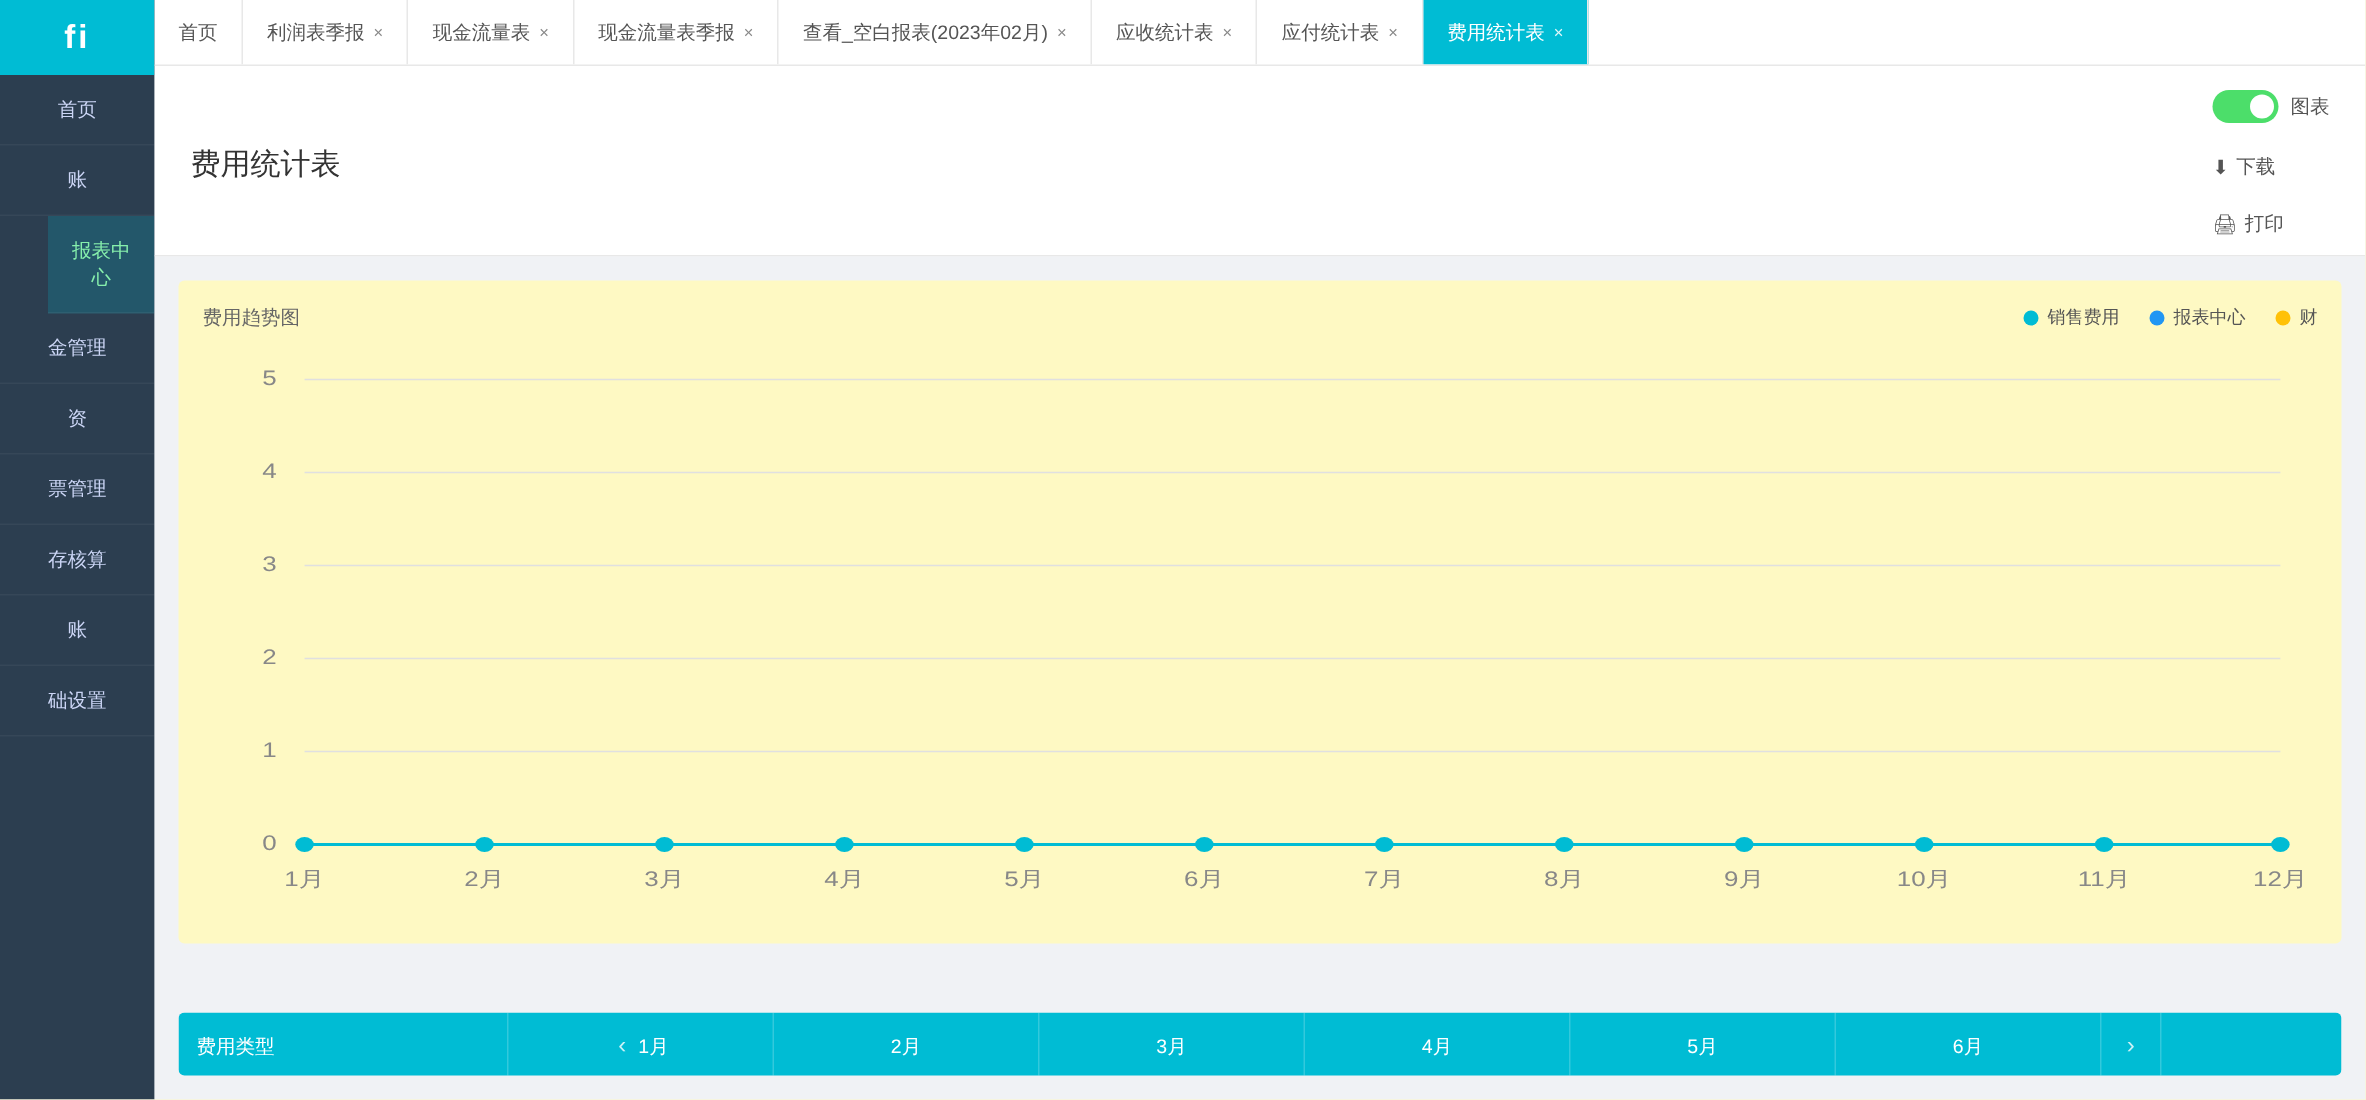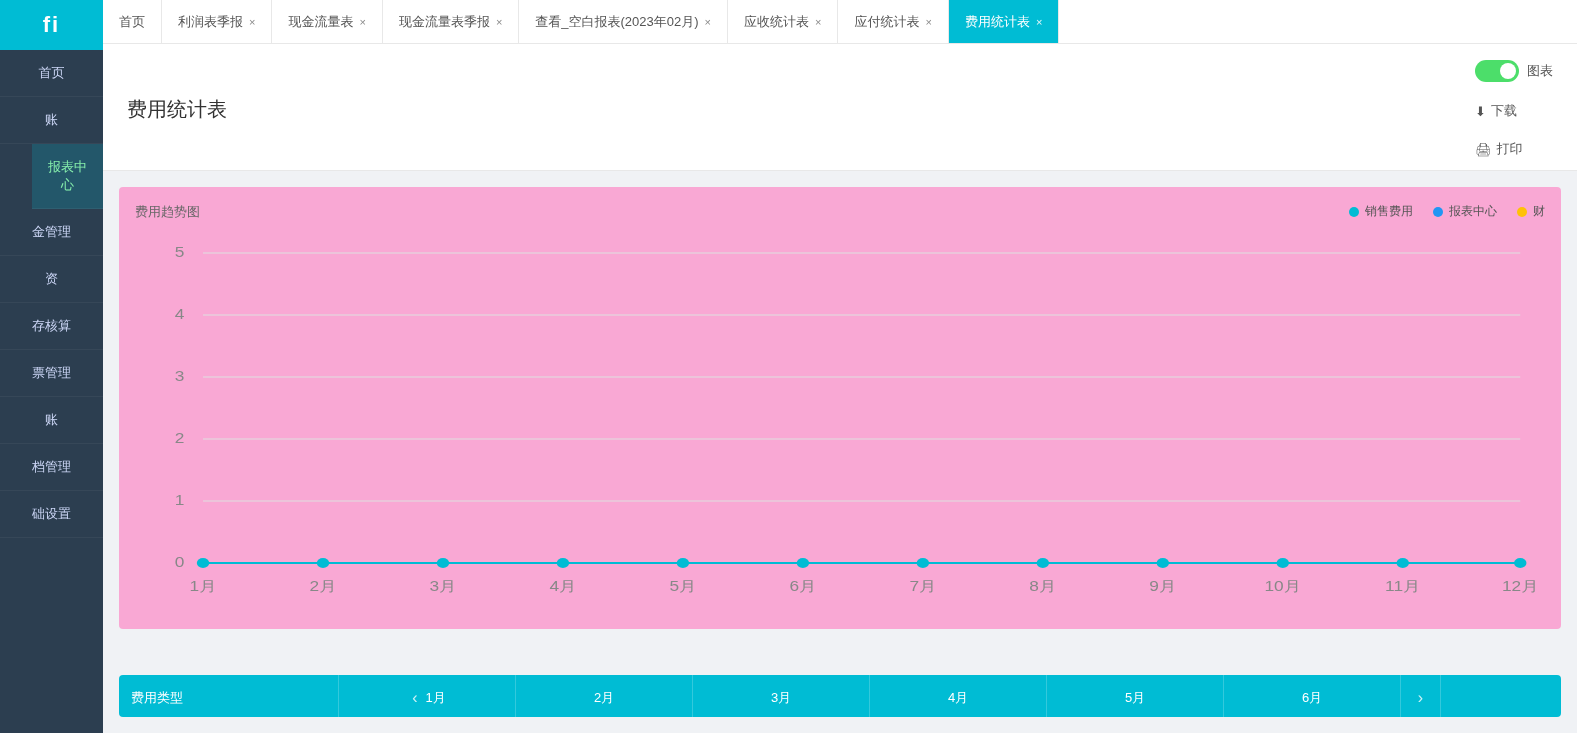--- a/index.html
+++ b/index.html
@@ -139,21 +139,21 @@
       background: #f0f2f5;
       overflow-y: auto;
       padding: 16px;
       display: flex;
       flex-direction: column;
       gap: 16px;
     }
 
     
     .chart-section {
-      background: #f9a8d4;
+      background: #fef9c3;
       border-radius: 4px;
       padding: 16px;
       position: relative;
     }
     .chart-title {
       font-size: 13px;
       color: #666;
       margin-bottom: 12px;
     }
     .chart-legend {
@@ -236,24 +236,23 @@
 </head>
 <body>
 
 <div class="sidebar">
   <div class="sidebar-logo">fi</div>
   <div class="sidebar-item">首页</div>
   <div class="sidebar-item">账</div>
   <div class="sidebar-item active">报表中心</div>
   <div class="sidebar-item">金管理</div>
   <div class="sidebar-item">资</div>
+  <div class="sidebar-item">票管理</div>
   <div class="sidebar-item">存核算</div>
-  <div class="sidebar-item">票管理</div>
   <div class="sidebar-item">账</div>
-  <div class="sidebar-item">档管理</div>
   <div class="sidebar-item">础设置</div>
 </div>
 
 <div class="main">
 
   <div class="tab-bar">
     <div class="tab">
       <span>首页</span>
     </div>
     <div class="tab">

